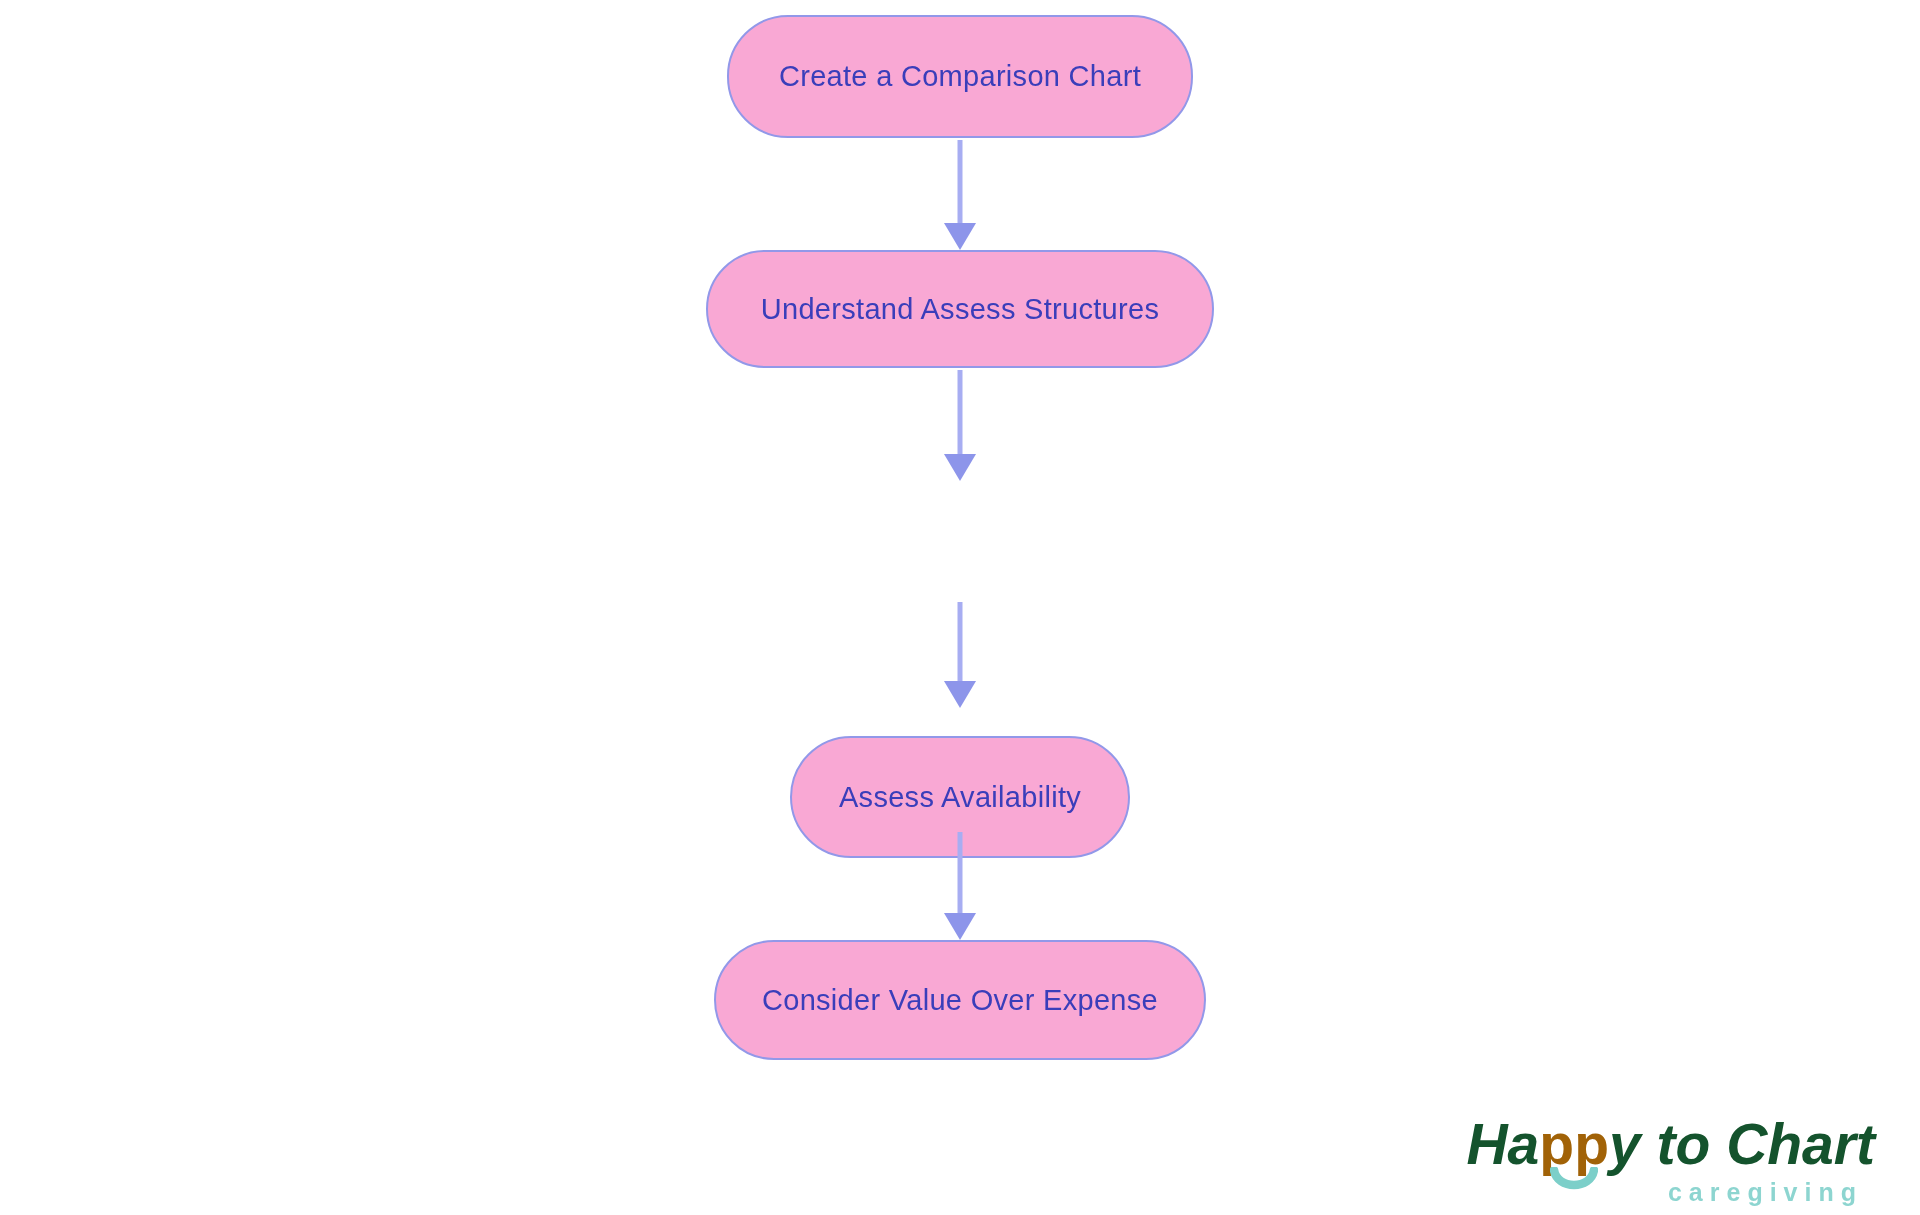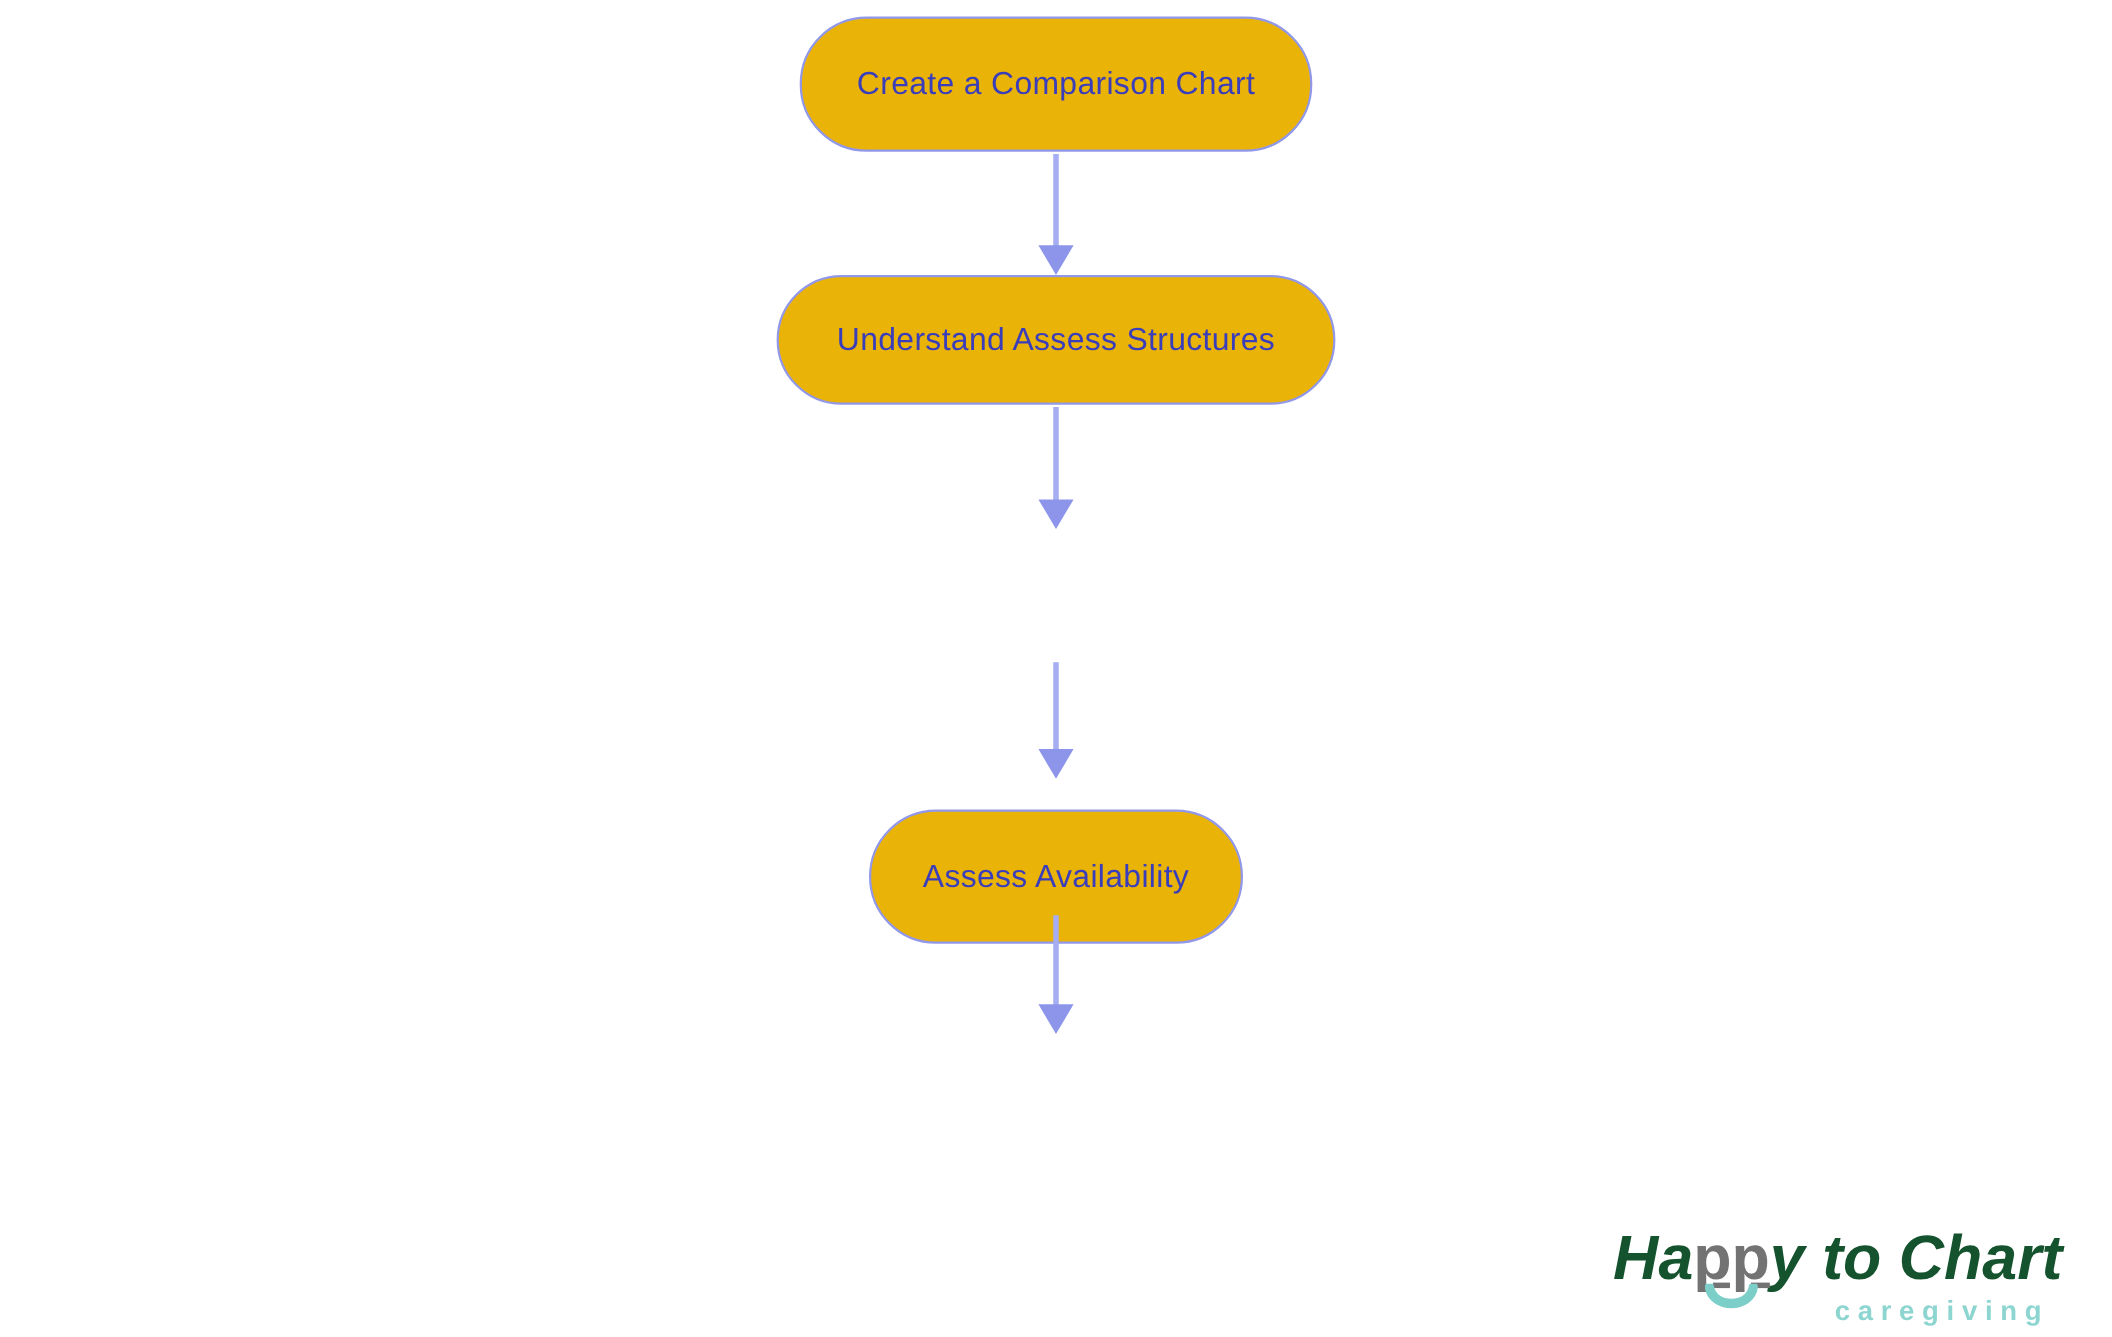--- a/index.html
+++ b/index.html
@@ -8,21 +8,21 @@
     position: relative;
     background: #ffffff;
     font-family: "Liberation Sans", sans-serif;
     overflow: hidden;
   }
   .canvas { position: absolute; inset: 0; }
 
   
   .node {
     position: absolute;
-    background: #eab308;
+    background: #f9a8d4;
     border: 2px solid #9298e9;
     border-radius: 61px;
     display: flex;
     align-items: center;
     justify-content: center;
   }
   .node .node-label {
     color: #3a3eba;
     font-size: 29px;
     font-weight: 500;
@@ -70,21 +70,21 @@
     text-align: right;
   }
   .logo-brand {
     font-size: 57px;
     font-weight: 700;
     letter-spacing: 0px;
     line-height: 1.1;
     white-space: nowrap;
   }
   .coral { color: #14532d; font-style: italic; }
-  .teal  { color: #737373; text-decoration: underline; }
+  .teal  { color: #a16207; }
   .pp-wrap { position: relative; display: inline-block; }
   .smile-svg {
     position: absolute;
     left: 50%;
     transform: translateX(-50%);
     bottom: -19px;
     width: 48px;
     height: 28px;
   }
   .logo-tagline {
@@ -128,20 +128,23 @@
 
   <div class="node node-4">
     <span class="node-label">Assess Availability</span>
   </div>
 
   <div class="arrow arrow-4">
     <div class="arrow-line"></div>
     <div class="arrow-head"></div>
   </div>
 
+  <div class="node node-5">
+    <span class="node-label">Consider Value Over Expense</span>
+  </div>
 
   <div class="logo">
     <div class="logo-brand">
       <span class="coral">Ha</span><span class="pp-wrap"><span class="teal">pp</span><svg class="smile-svg" viewBox="0 0 48 28" fill="none" xmlns="http://www.w3.org/2000/svg">
           <path d="M4 3 C7 23, 41 23, 44 3" stroke="#7ccfc9" stroke-width="8.5" fill="none" stroke-linecap="round"></path>
         </svg></span><span class="coral">y to Chart</span>
     </div>
     <div class="logo-tagline">caregiving</div>
   </div>
 

